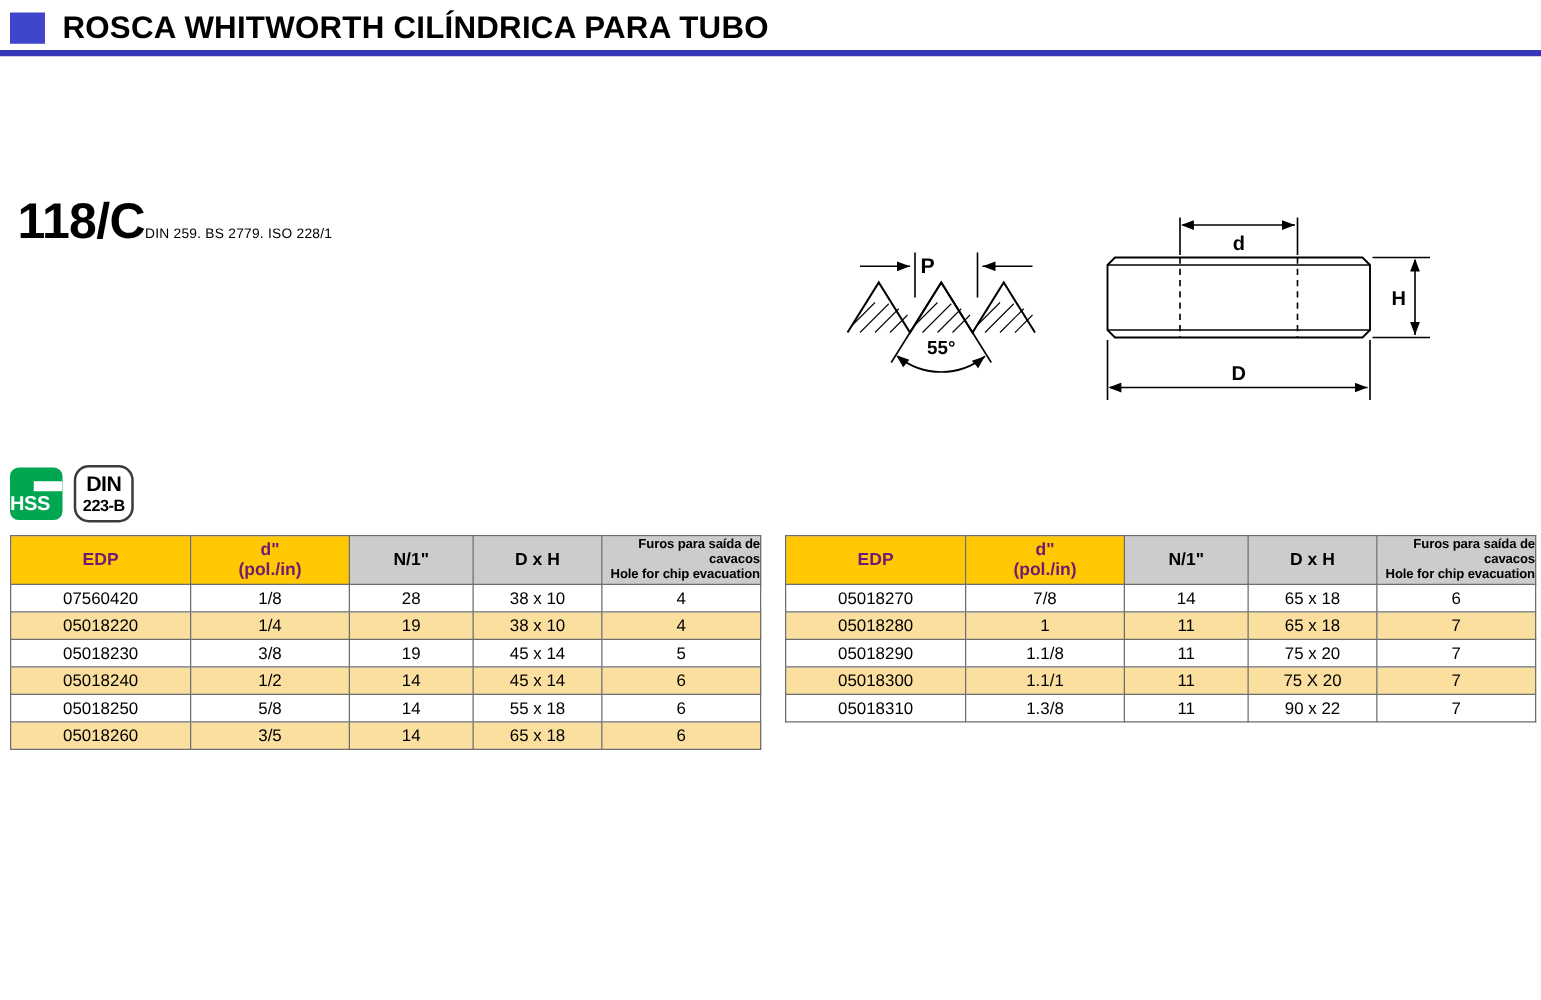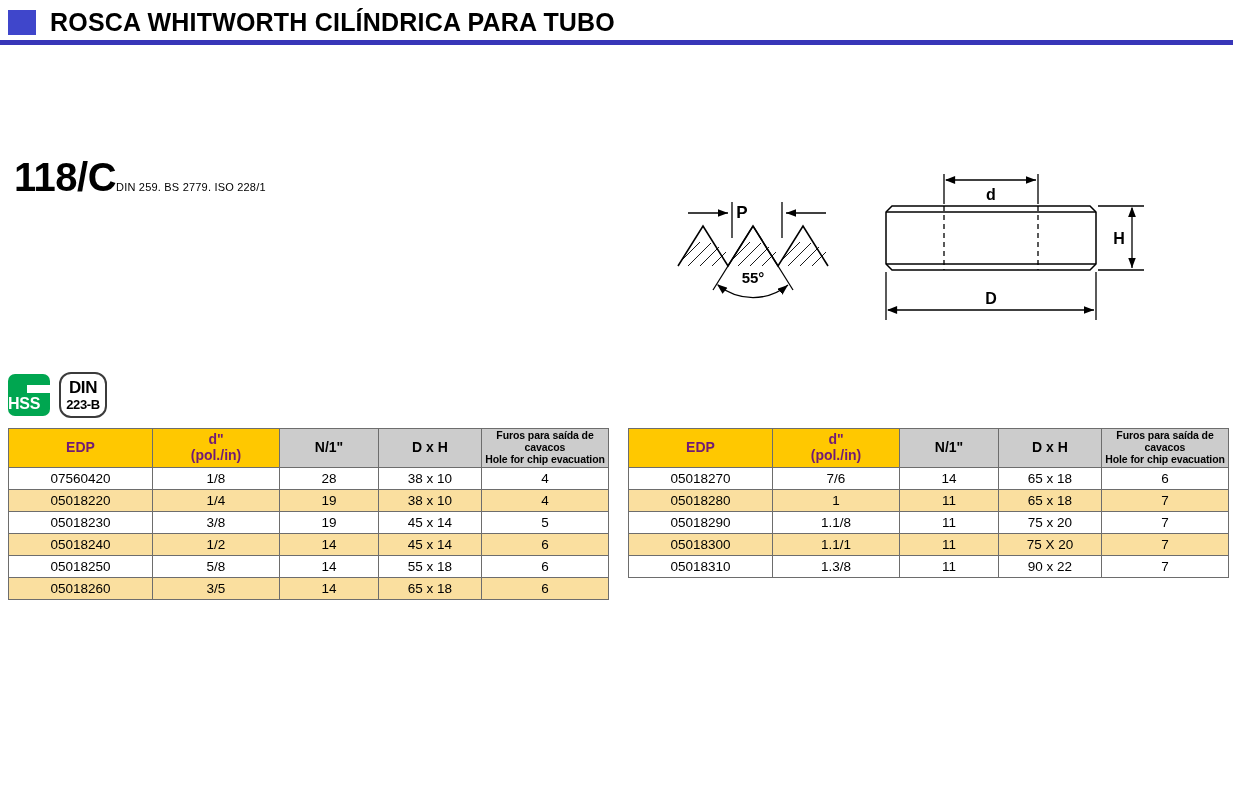--- a/index.html
+++ b/index.html
@@ -150,20 +150,21 @@
   .th-gray {
     background: #cccccc;
     color: #000000;
     font-weight: bold;
     font-size: 14px;
   }
   .th-gray.th-small {
     font-size: 10.5px;
     font-weight: bold;
     letter-spacing: -0.1px;
+    text-align: right;
   }
   .spec-table tbody td {
     height: 21px;
     font-size: 13.5px;
     background: #ffffff;
   }
   .spec-table tbody tr.alt td {
     background: #fadf9f;
   }
 
@@ -347,21 +348,21 @@
       <th class="th-gray col-dh">D x H</th>
       <th class="th-gray th-small col-furo">
         <div>Furos para saída de cavacos</div>
         <div>Hole for chip evacuation</div>
       </th>
     </tr>
   </thead>
   <tbody>
       <tr>
         <td class="col-edp">05018270</td>
-        <td class="col-d">7/6</td>
+        <td class="col-d">7/8</td>
         <td class="col-n">14</td>
         <td class="col-dh">65 x 18</td>
         <td class="col-furo">6</td>
       </tr>
       <tr class="alt">
         <td class="col-edp">05018280</td>
         <td class="col-d">1</td>
         <td class="col-n">11</td>
         <td class="col-dh">65 x 18</td>
         <td class="col-furo">7</td>

